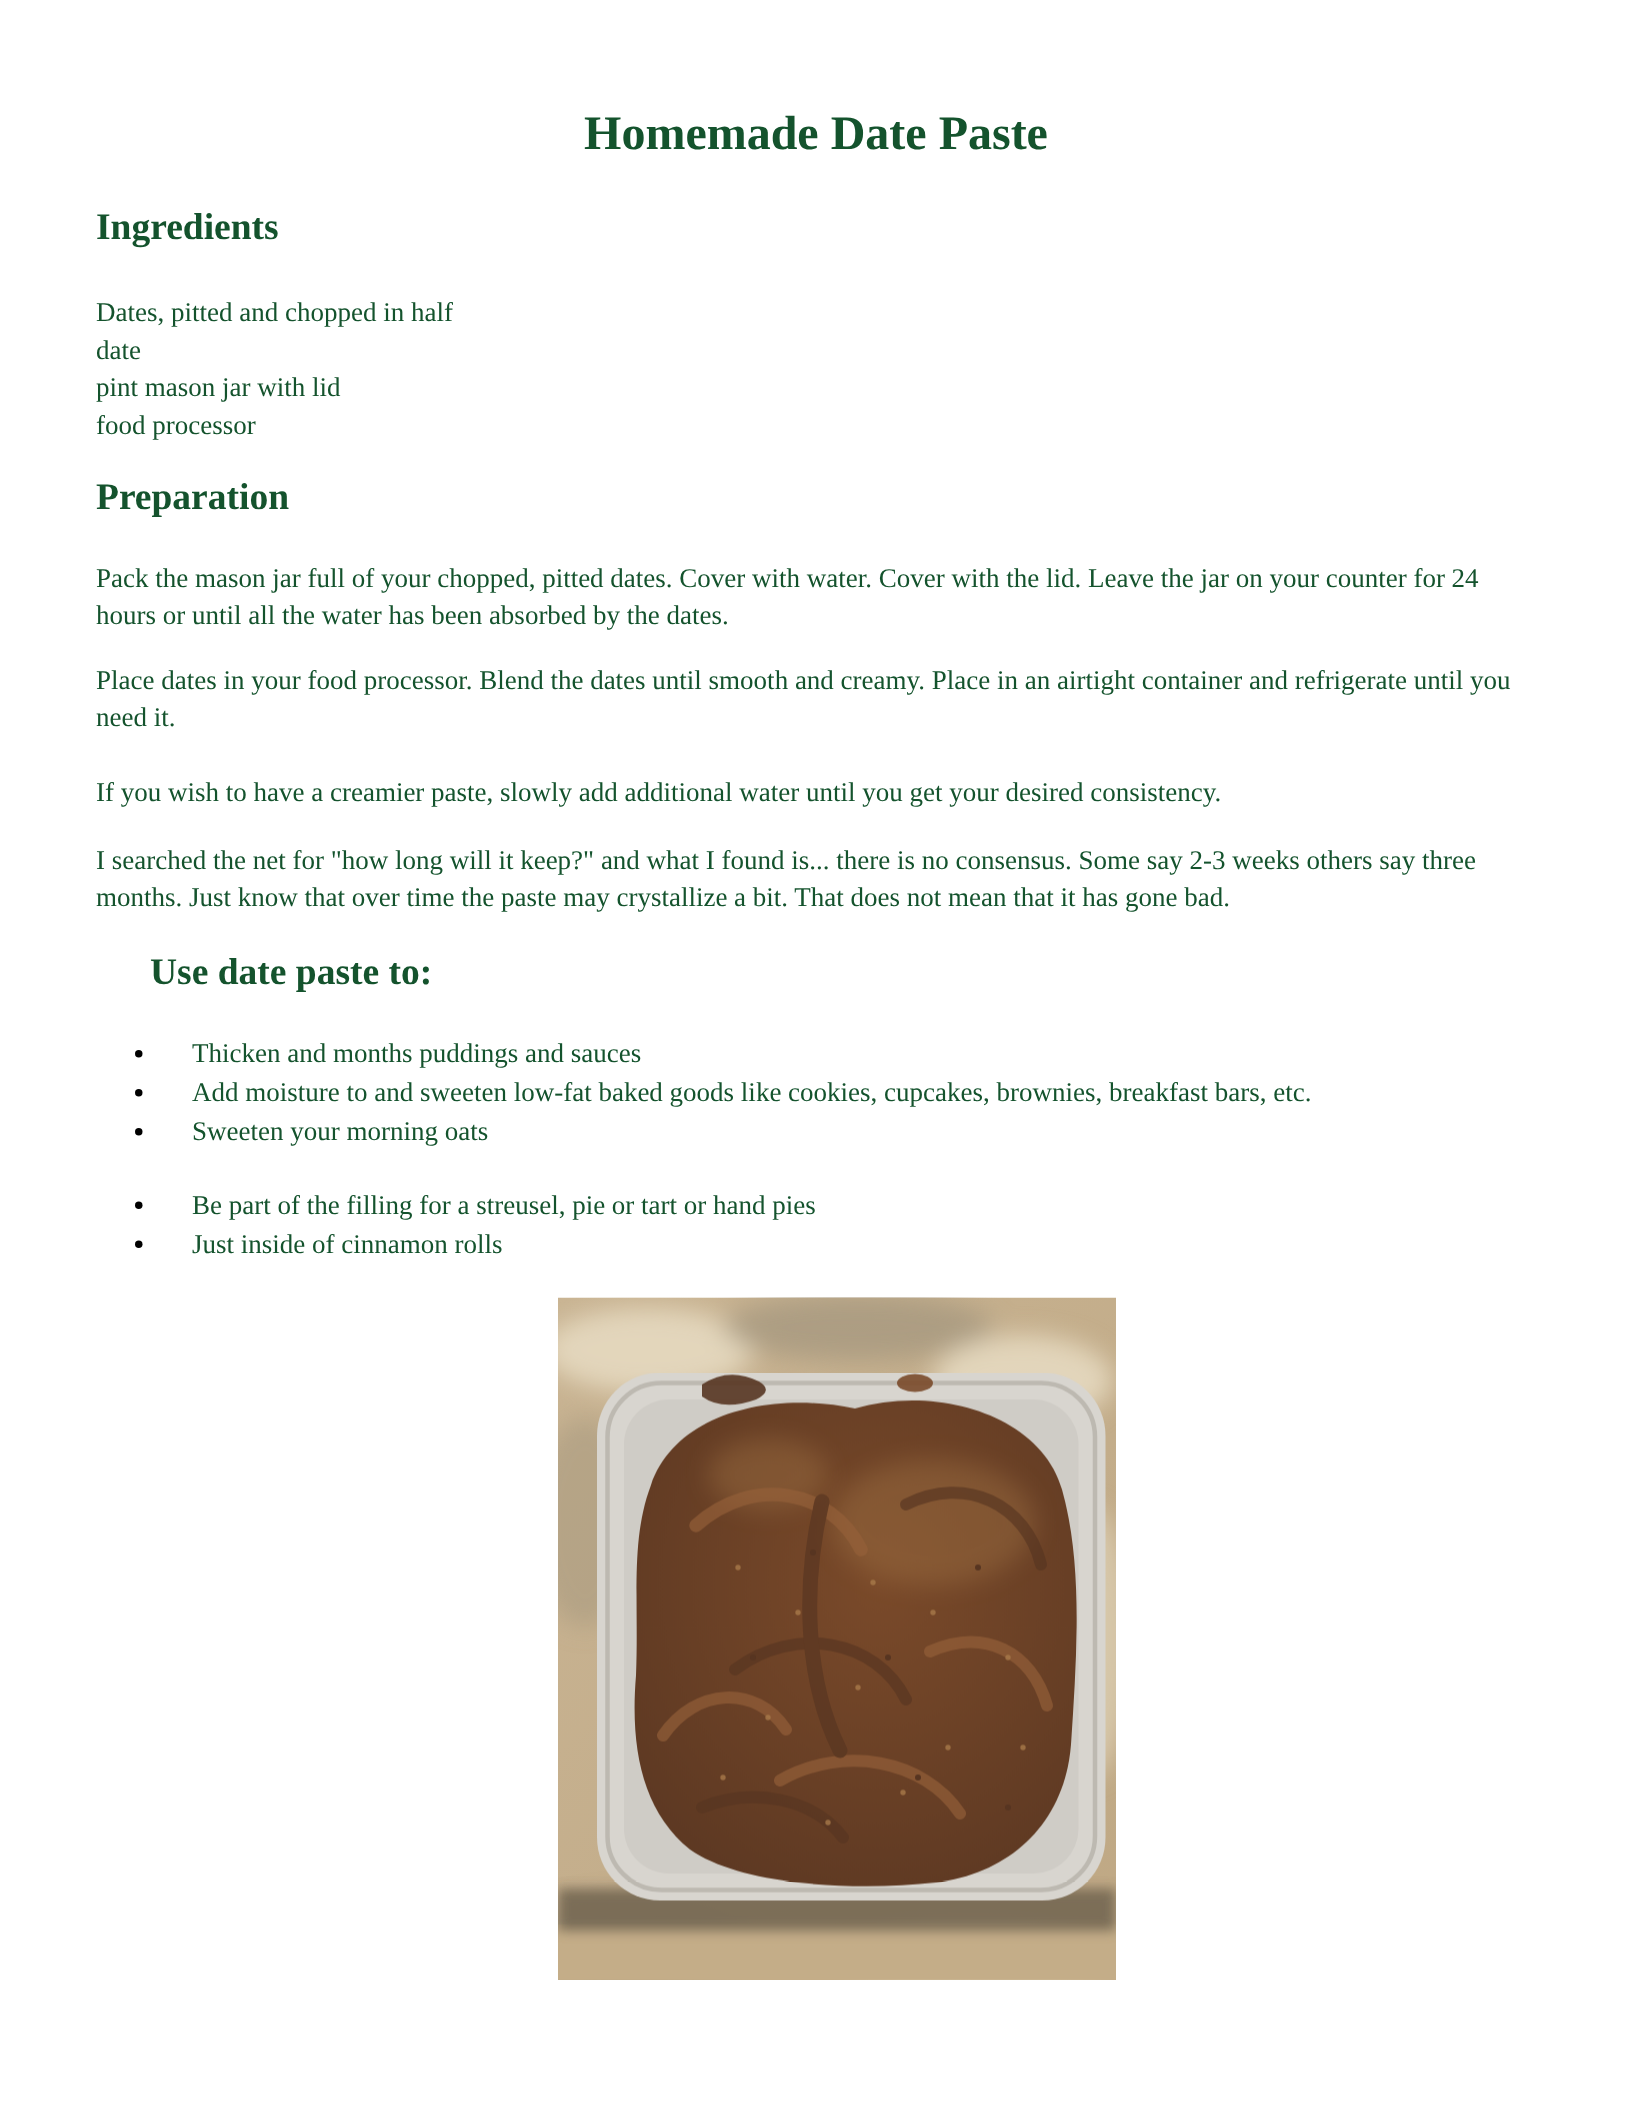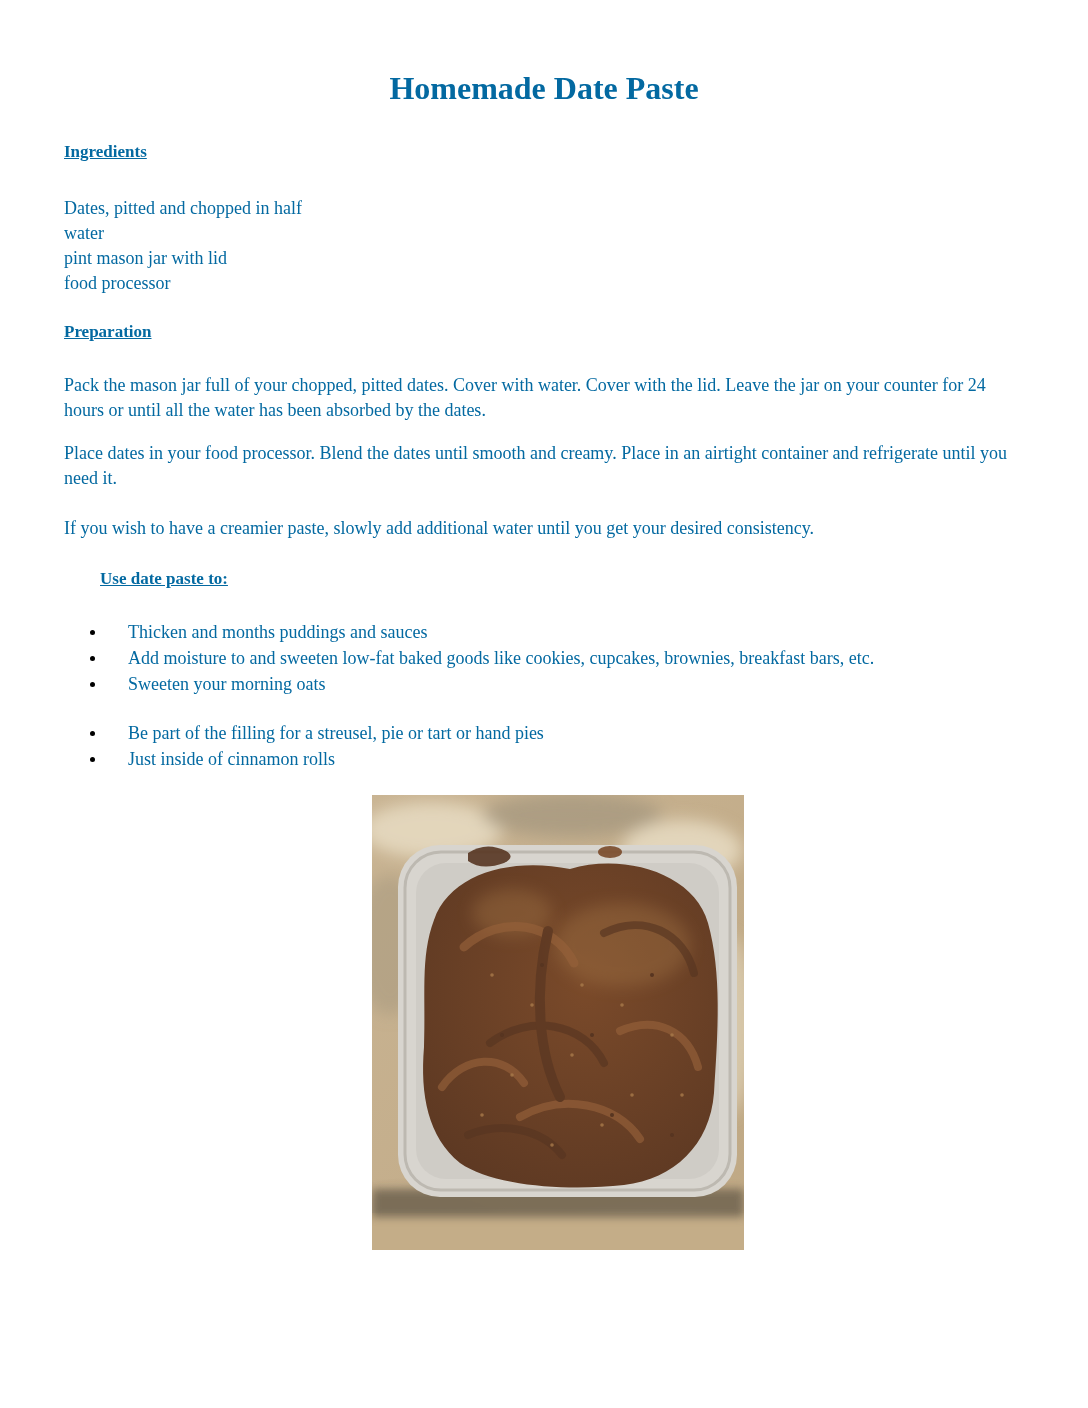--- a/index.html
+++ b/index.html
@@ -1,38 +1,37 @@
 <!DOCTYPE html>
 <html><head>
 <meta charset="utf-8">
 <style>
   * { margin: 0; padding: 0; box-sizing: border-box; }
   html, body { background: #ffffff; }
   .page {
     width: 1088px;
     height: 1408px;
     background: #ffffff;
-    color: #0369a1;
+    color: #14532d;
     font-family: "Liberation Serif", "DejaVu Serif", serif;
     padding: 0 64px;
     position: relative;
     overflow: hidden;
   }
   h1.doc-title {
     margin-top: 70px;
     font-size: 32px;
     line-height: 36px;
     font-weight: bold;
     text-align: center;
   }
   h2.doc-heading {
-    font-size: 17px;
+    font-size: 25px;
     line-height: 28px;
     font-weight: bold;
-    text-decoration: underline;
   }
   .h-ingredients { margin-top: 32px; }
   .h-preparation { margin-top: 22px; }
   .h-uses { margin-top: 24px; margin-left: 36px; }
   .body-text, .plain-list, .bullets {
     font-size: 18px;
     line-height: 25px;
   }
   .plain-list { margin-top: 30px; }
   .para-1 { margin-top: 27px; }
@@ -68,29 +67,30 @@
 </head>
 <body>
 
 <div class="page">
 
   <h1 class="doc-title">Homemade Date Paste</h1>
 
   <h2 class="doc-heading h-ingredients">Ingredients</h2>
   <div class="plain-list">
     <div class="line">Dates, pitted and chopped in half</div>
-    <div class="line">water</div>
+    <div class="line">date</div>
     <div class="line">pint mason jar with lid</div>
     <div class="line">food processor</div>
   </div>
 
   <h2 class="doc-heading h-preparation">Preparation</h2>
   <p class="body-text para-1">Pack the mason jar full of your chopped, pitted dates. Cover with water. Cover with the lid. Leave the jar on your counter for 24 hours or until all the water has been absorbed by the dates.</p>
   <p class="body-text para-2">Place dates in your food processor. Blend the dates until smooth and creamy. Place in an airtight container and refrigerate until you need it.</p>
   <p class="body-text para-3">If you wish to have a creamier paste, slowly add additional water until you get your desired consistency.</p>
+  <p class="body-text para-4">I searched the net for "how long will it keep?" and what I found is... there is no consensus. Some say 2-3 weeks others say three months. Just know that over time the paste may crystallize a bit. That does not mean that it has gone bad.</p>
 
   <h2 class="doc-heading h-uses">Use date paste to:</h2>
   <ul class="bullets bullets-group-1">
     <li>Thicken and months puddings and sauces</li>
     <li>Add moisture to and sweeten low-fat baked goods like cookies, cupcakes, brownies, breakfast bars, etc.</li>
     <li>Sweeten your morning oats</li>
   </ul>
   <ul class="bullets bullets-group-2">
     <li>Be part of the filling for a streusel, pie or tart or hand pies</li>
     <li>Just inside of cinnamon rolls</li>

